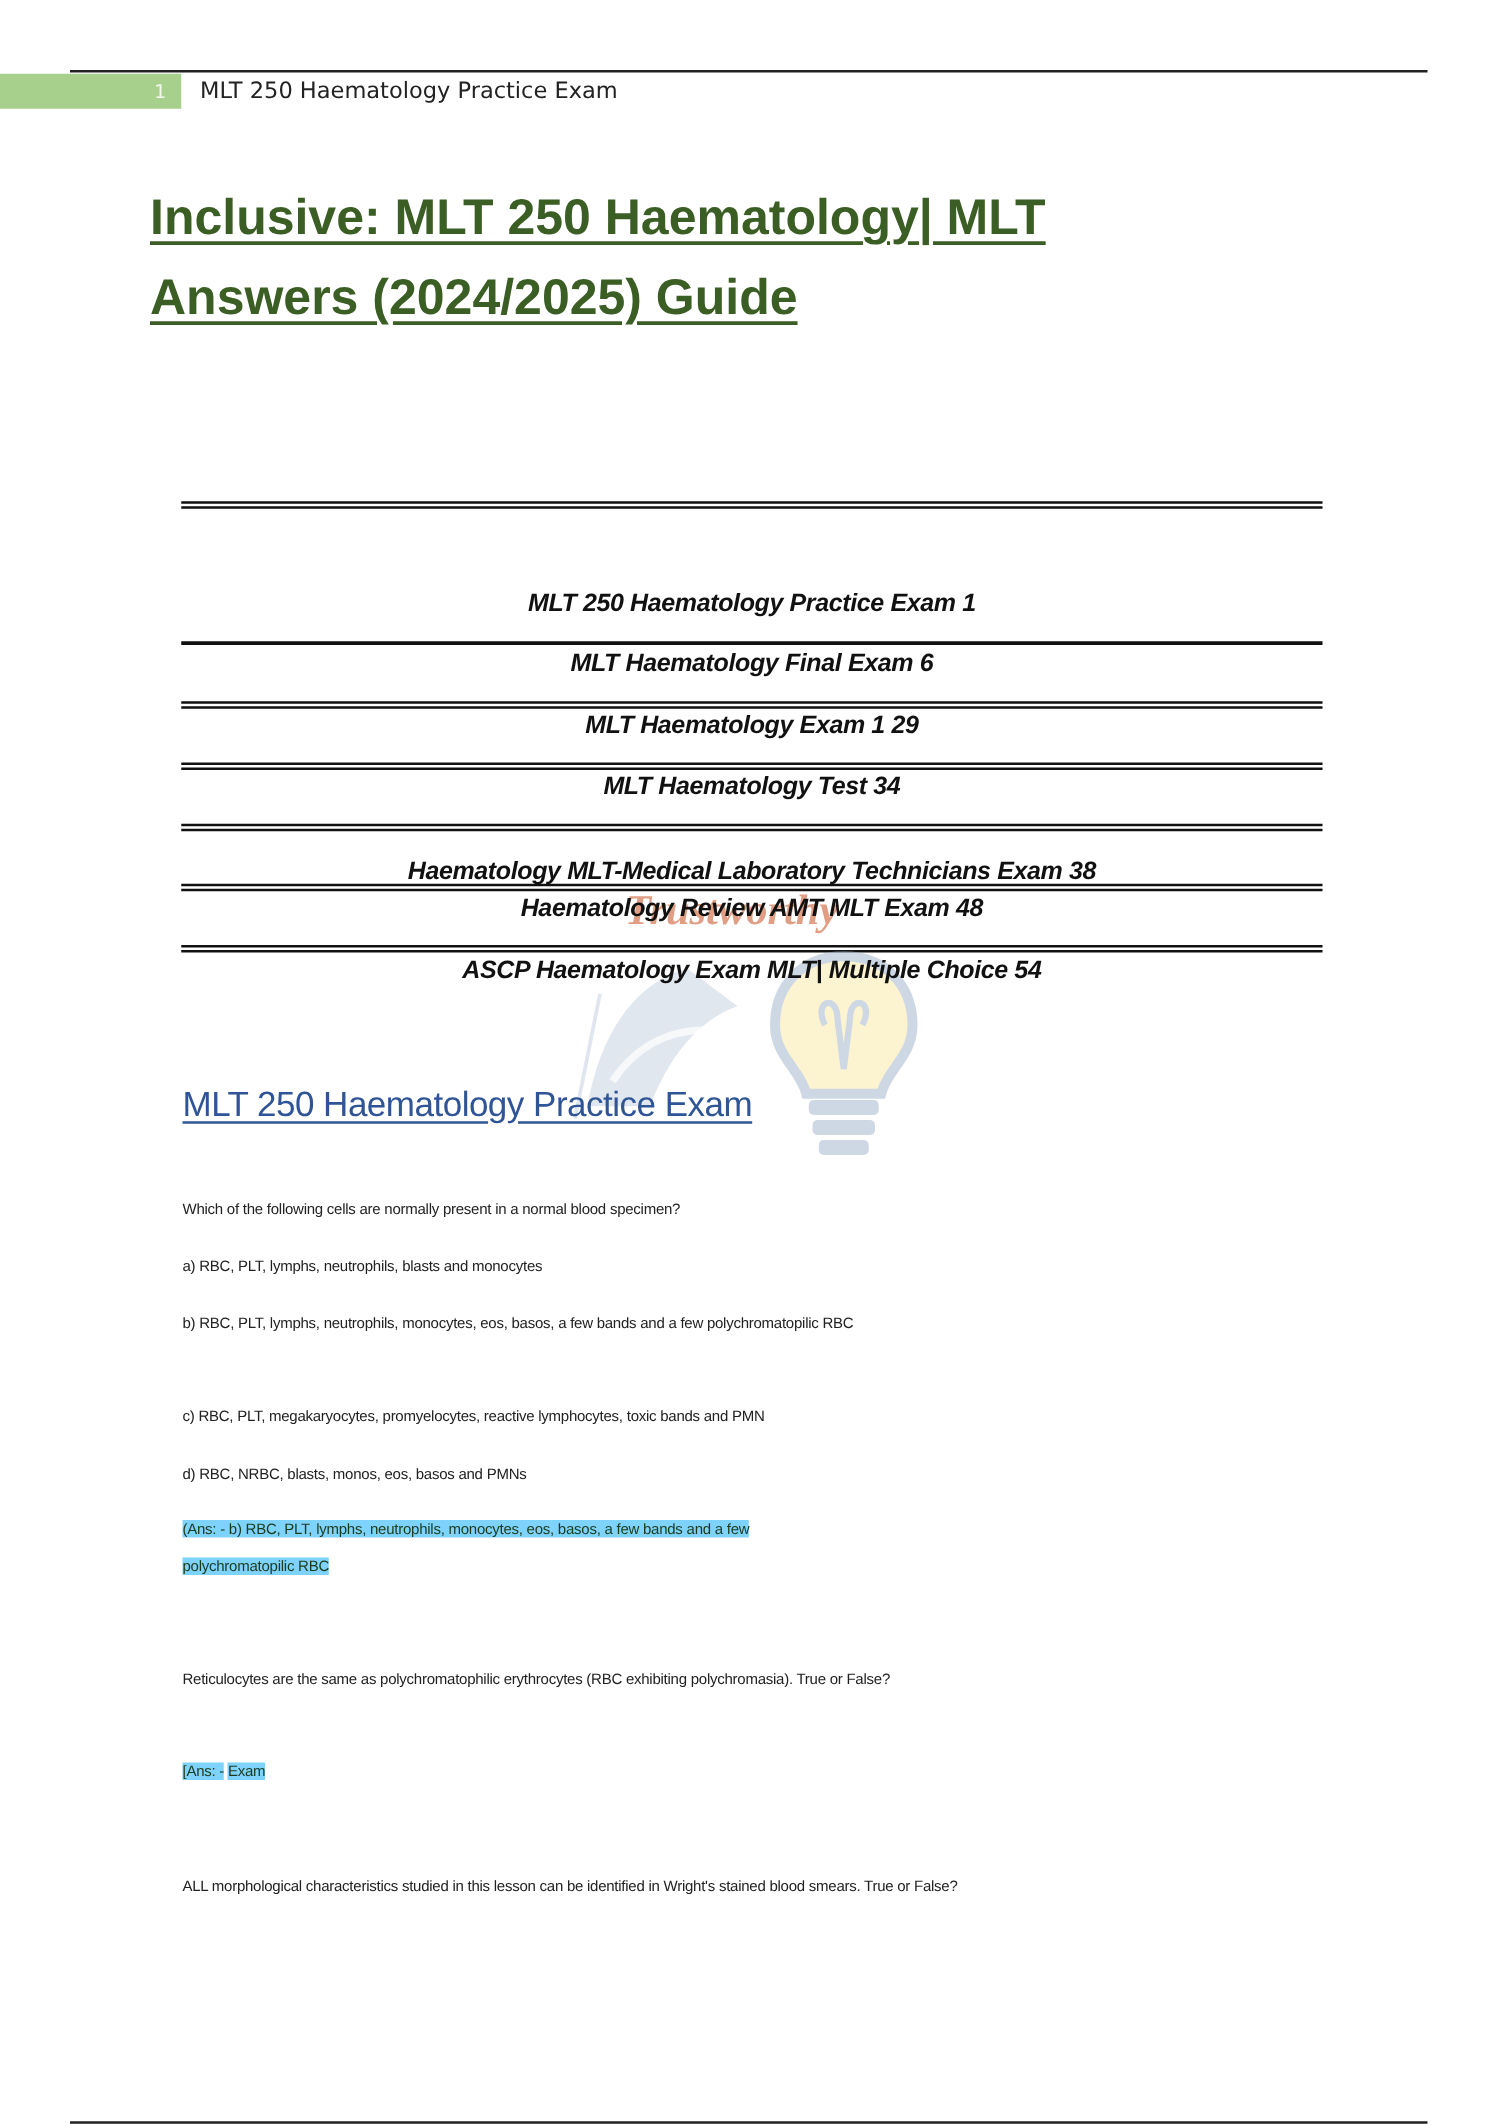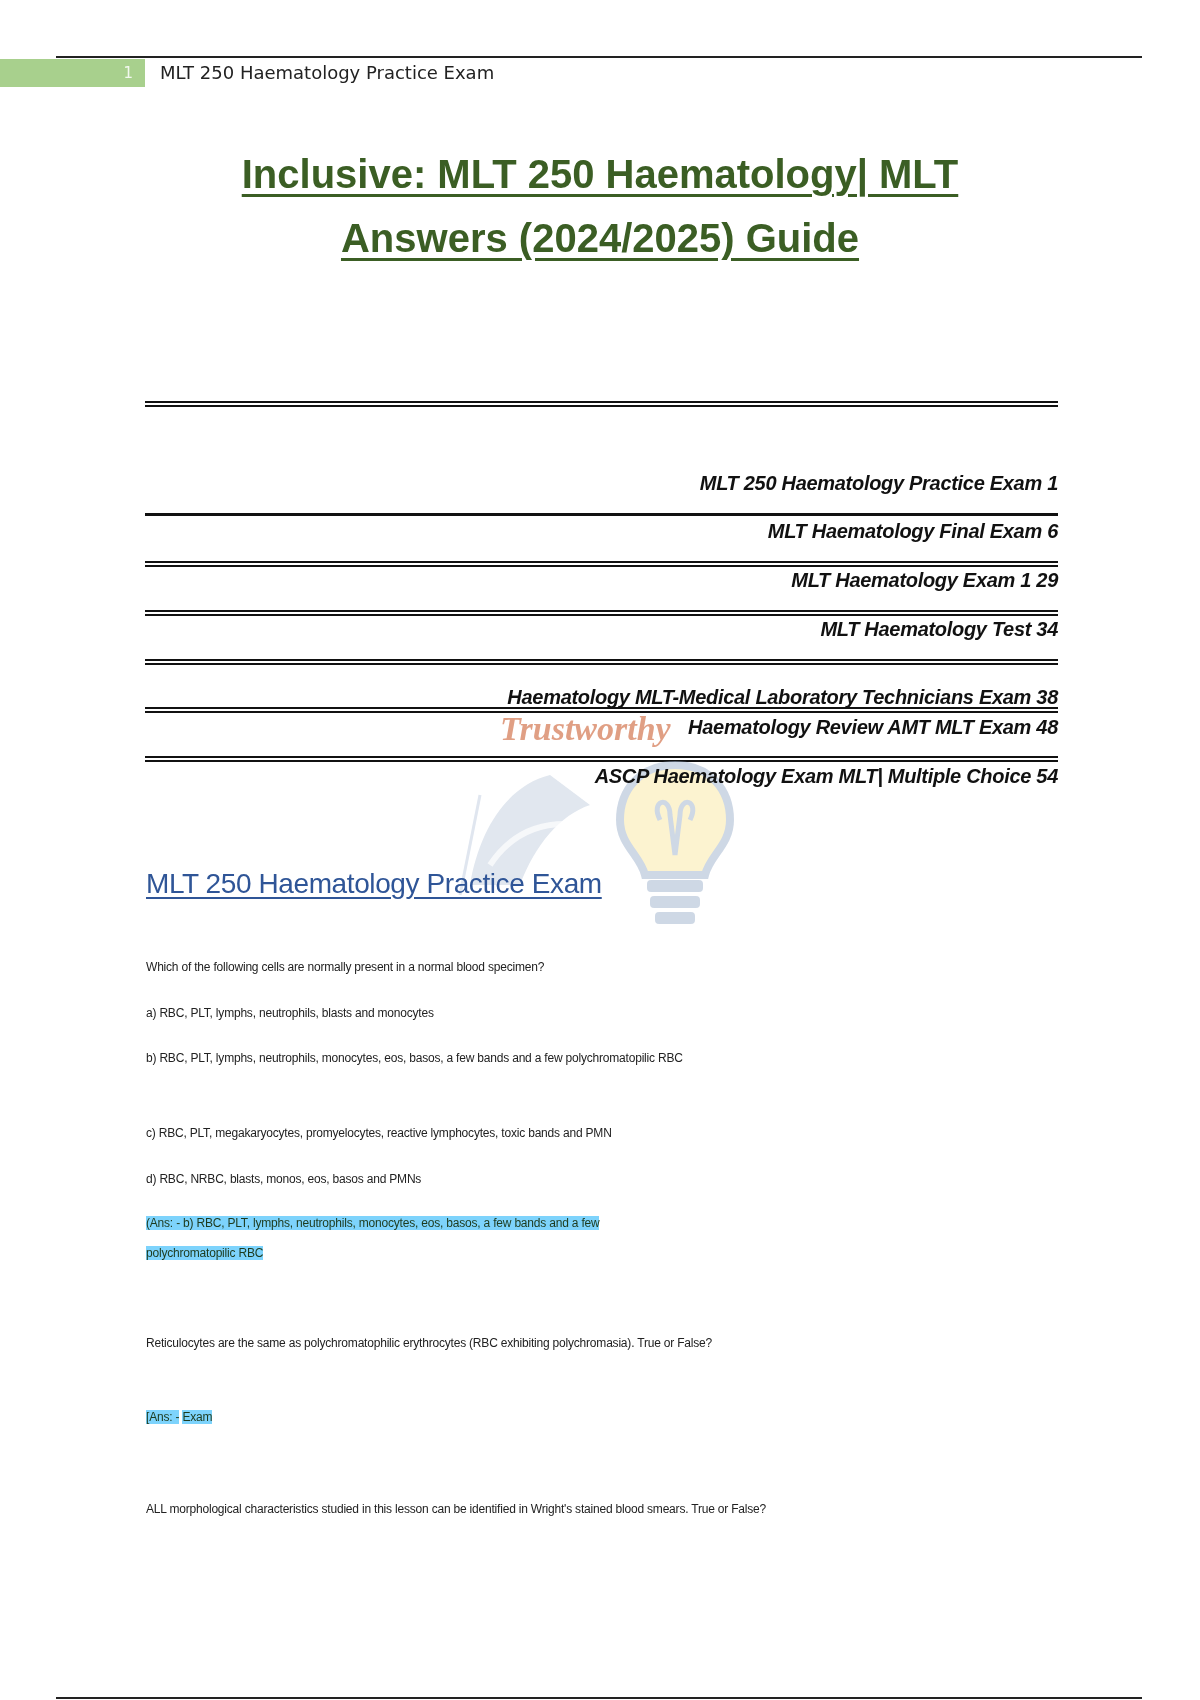--- a/index.html
+++ b/index.html
@@ -4,29 +4,29 @@
 <style>
   html, body { margin: 0; padding: 0; background: #ffffff; }
   body { width: 1200px; height: 1700px; position: relative; overflow: hidden;
          font-family: "DejaVu Sans", "Liberation Sans", sans-serif; color: #1f1f1f; }
 
   .header-rule { position: absolute; left: 56px; top: 56px; width: 1086px; height: 2px; background: #222; }
   .page-badge { position: absolute; left: 0; top: 59px; width: 145px; height: 28px; background: #a8d08d;
                 color: #f2f8ee; font-size: 15px; line-height: 28px; text-align: right; box-sizing: border-box; padding-right: 12px; }
   .header-title { position: absolute; left: 160px; top: 59px; height: 28px; line-height: 28px; font-size: 18px; color: #222; }
 
-  .doc-title { position: absolute; left: 120px; top: 142px; width: 960px; text-align: center;
+  .doc-title { position: absolute; left: 120px; top: 142px; width: 960px; 
                font-family: "Liberation Sans", sans-serif; font-weight: bold; font-size: 40px; line-height: 64px;
                color: #3b5e24; text-decoration: underline; text-decoration-thickness: 3px; text-underline-offset: 6px; }
 
   .rule-double { position: absolute; left: 145px; width: 913px; height: 6px;
                  border-top: 2px solid #111; border-bottom: 2px solid #111; box-sizing: border-box; }
   .rule-thick { position: absolute; left: 145px; width: 913px; height: 3px; background: #111; }
 
-  .toc-item { position: absolute; left: 145px; width: 913px; text-align: right;
+  .toc-item { position: absolute; left: 145px; width: 913px; text-align: center;
               font-family: "Liberation Sans", sans-serif; font-style: italic; font-weight: bold; font-size: 20px;
               color: #111; letter-spacing: -0.3px; }
 
   .watermark { position: absolute; left: 440px; top: 715px; width: 320px; height: 240px; opacity: 0.5; pointer-events: none; }
   .wm-word { position: absolute; left: 60px; top: -5px; font-family: "Liberation Serif", serif; font-style: italic;
              font-weight: bold; font-size: 34px; color: #c2410c; }
 
   .section-heading { position: absolute; left: 146px; top: 868px; font-family: "Liberation Sans", sans-serif;
                      font-size: 28px; color: #2f5597; text-decoration: underline; text-underline-offset: 4px; letter-spacing: -0.4px; }
 

